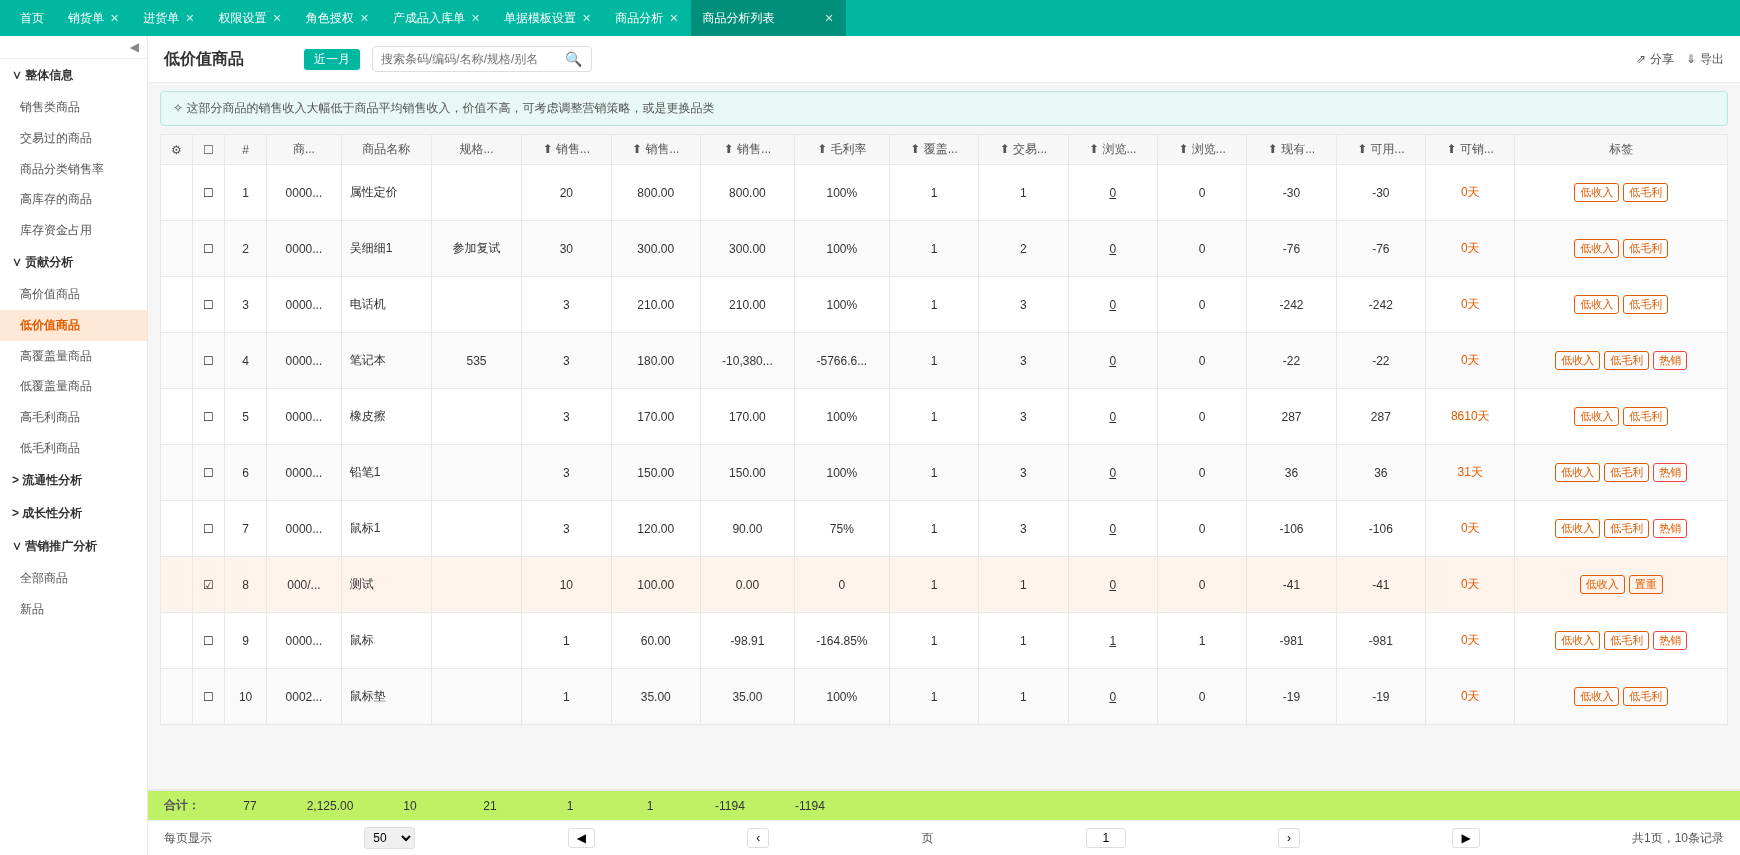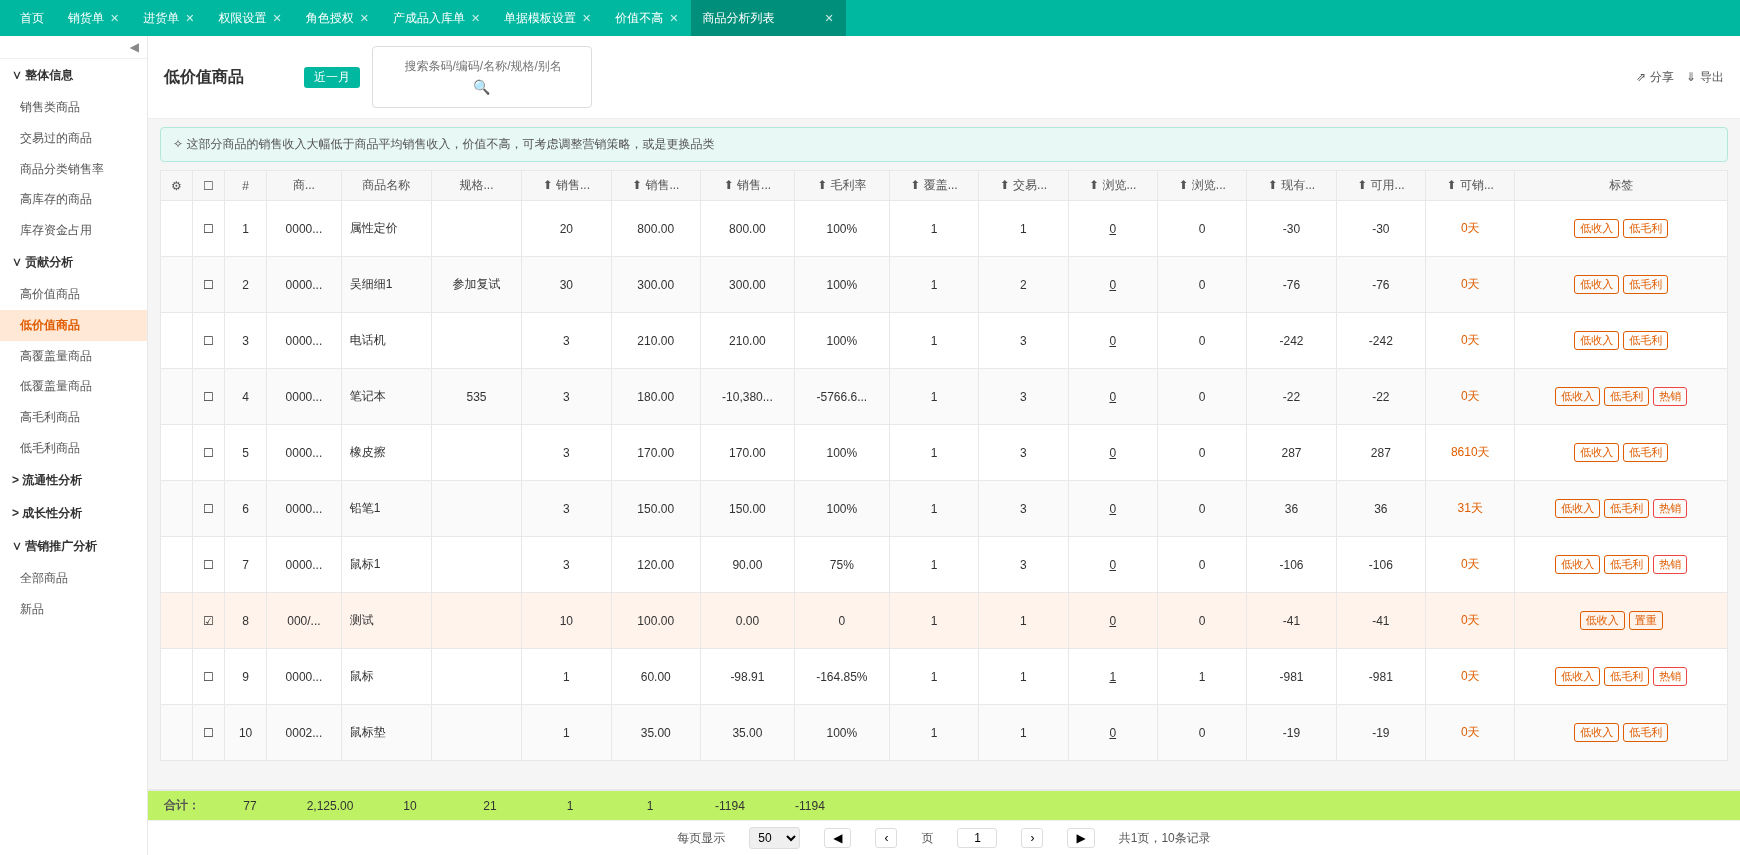--- a/index.html
+++ b/index.html
@@ -79,27 +79,26 @@
       border: none;
       padding: 2px 10px;
       border-radius: 3px;
       cursor: pointer;
       font-size: 12px;
       margin-left: 48px;
     }
     .search-box {
       border: 1px solid #ddd;
       border-radius: 4px;
-      padding: 12px 8px;
+      padding: 4px 8px;
       width: 220px;
       color: #999;
       display: flex;
       align-items: center;
       gap: 6px;
-      flex-direction: column;
     }
     .search-box input { border: none; outline: none; flex: 1; color: #333; }
     .header-actions { margin-left: auto; display: flex; gap: 12px; }
     .action-btn {
       color: #555;
       cursor: pointer;
       display: flex;
       align-items: center;
       gap: 4px;
       font-size: 12px;
@@ -175,22 +174,22 @@
     .footer-label { font-weight: bold; color: #555; }
     .footer-val { color: #333; min-width: 60px; text-align: center; }
 
     
     .pagination-bar {
       background: #fff;
       border-top: 1px solid #eee;
       padding: 6px 16px;
       display: flex;
       align-items: center;
-      justify-content: center;
-      gap: 24px;
+      justify-content: space-between;
+      gap: 6px;
       font-size: 12px;
       color: #555;
     }
     .page-size-select {
       border: 1px solid #ddd;
       border-radius: 3px;
       padding: 2px 4px;
     }
     .page-btn {
       border: 1px solid #ddd;
@@ -242,21 +241,21 @@
   </div>
   <div class="nav-item">
     <span>产成品入库单</span>
     <span class="close-x">✕</span>
   </div>
   <div class="nav-item">
     <span>单据模板设置</span>
     <span class="close-x">✕</span>
   </div>
   <div class="nav-item">
-    <span>价值不高</span>
+    <span>商品分析</span>
     <span class="close-x">✕</span>
   </div>
   <div class="nav-item active">
     <span>商品分析列表</span>
     <span class="close-x">✕</span>
   </div>
 </div>
 
 <div class="main-layout">
 

